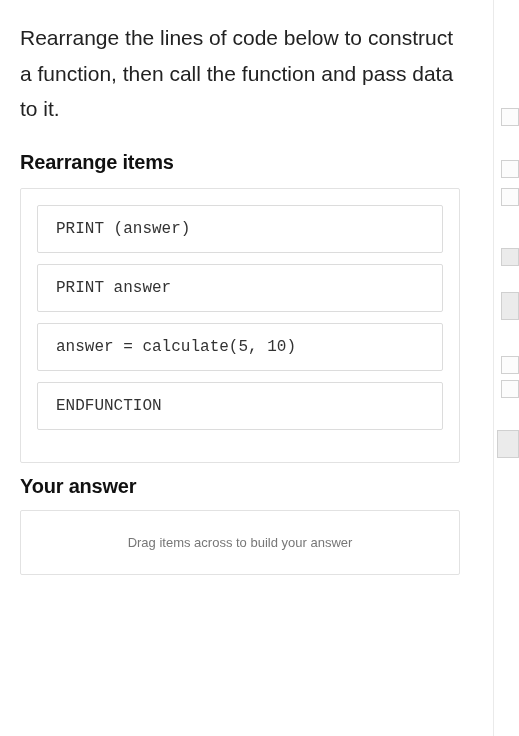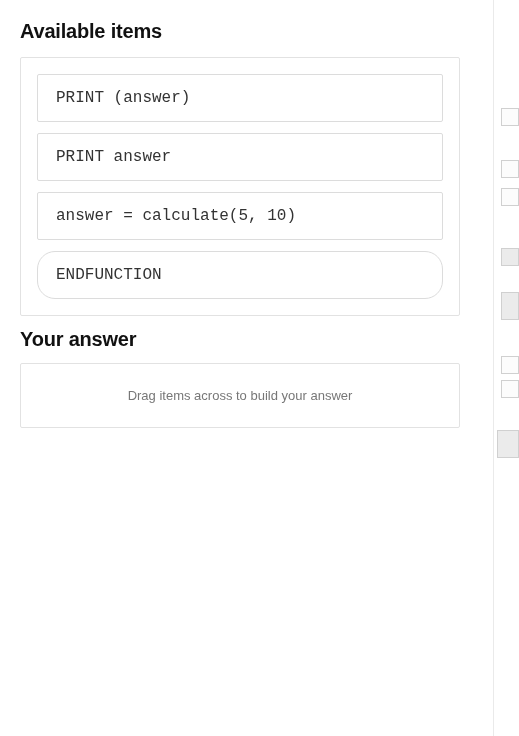--- a/index.html
+++ b/index.html
@@ -46,22 +46,21 @@
       padding: 14px 18px;
       margin-bottom: 11px;
       font-family: "SFMono-Regular", Consolas, "Liberation Mono", Menlo, monospace;
       font-size: 16px;
       color: #333;
       border-radius: 2px;
       cursor: grab;
       white-space: pre;
     }
     .code-item:last-child {
-      margin-bottom: 0;
-      border-radius: 18px;
+      margin-bottom: 16px;
     }
     .answer-heading {
       font-size: 20px;
       font-weight: 700;
       color: #111;
       margin-bottom: 12px;
       letter-spacing: -0.2px;
       margin-top: 6px;
     }
     .answer-drop {
@@ -97,22 +96,23 @@
       background: #ebebeb;
     }
     .rail-item.wide {
       width: 22px;
     }
   </style>
 </head>
 <body>
 
 <div class="main">
+  <p class="question">Rearrange the lines of code below to construct a function, then call the function and pass data to it.</p>
 
-  <h2 class="section-heading">Available items</h2>
+  <h2 class="section-heading">Rearrange items</h2>
 
   <div class="available-box">
     <div class="code-item">PRINT (answer)</div>
     <div class="code-item">PRINT answer</div>
     <div class="code-item">answer = calculate(5, 10)</div>
     <div class="code-item">ENDFUNCTION</div>
   </div>
 
   <h2 class="answer-heading">Your answer</h2>
 

